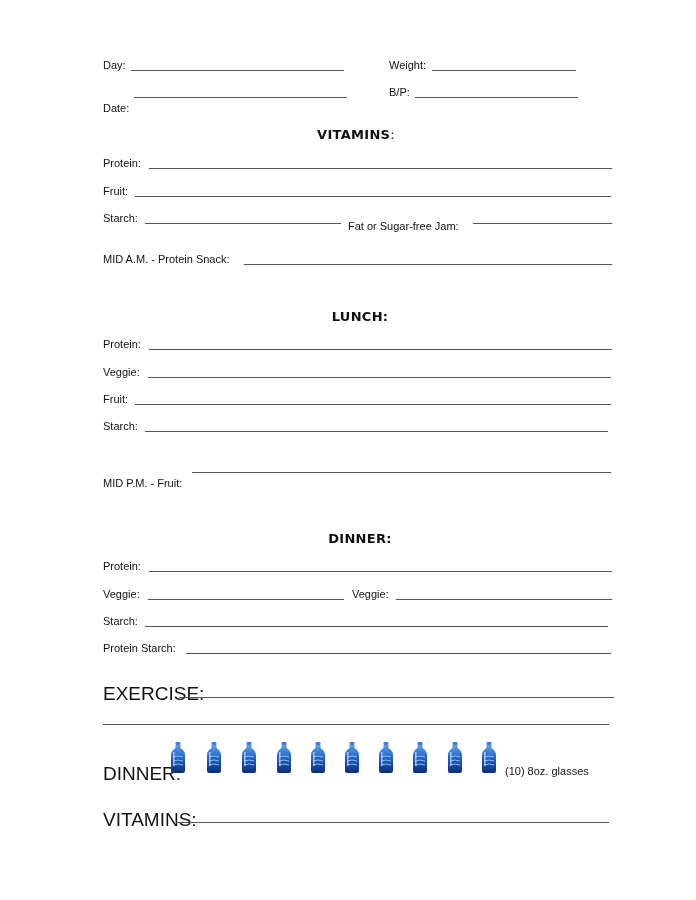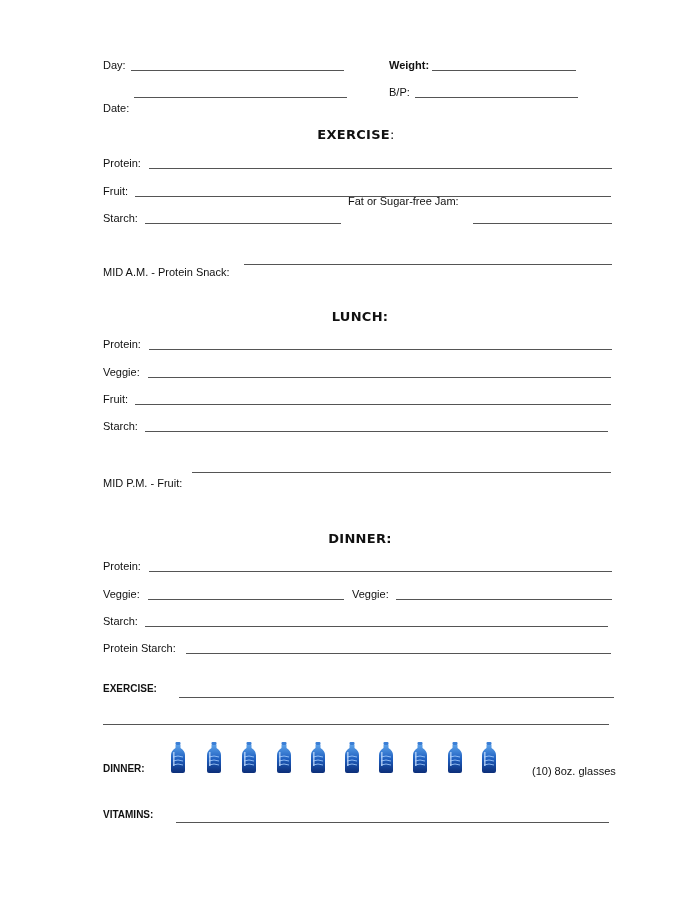--- a/index.html
+++ b/index.html
@@ -4,48 +4,48 @@
 <style>
   html, body { margin:0; padding:0; background:#ffffff; }
   body { width:696px; height:900px; position:relative; overflow:hidden;
          font-family:"Liberation Sans", sans-serif; color:#111; }
   .abs { position:absolute; white-space:nowrap; }
   .lbl { font-size:11px; }
   .bold { font-weight:normal; }
   .line { position:absolute; height:0; border-bottom:1px solid #555; }
   .heading { position:absolute; left:0; width:696px; text-align:center;
              font-family:"DejaVu Sans", sans-serif; font-weight:bold; font-size:13px; letter-spacing:0.3px; }
-  .big { font-size:10px; font-weight:bold; }
+  .big { font-size:19px; font-weight:normal; }
   .bottle { position:absolute; top:742px; width:16px; height:31px; }
 </style>
 </head>
 <body>
 
 <span class="abs lbl" style="left:103px;top:59px;">Day:</span>
 <div class="line" style="left:131px;width:213px;top:70px;"></div>
-<span class="abs lbl" style="left:389px;top:59px;font-weight:bold;">Weight:</span>
+<span class="abs lbl" style="left:389px;top:59px;">Weight:</span>
 <div class="line" style="left:432px;width:144px;top:70px;"></div>
 
 <span class="abs lbl" style="left:103px;top:86px;margin-top:16px;">Date:</span>
 <div class="line" style="left:134px;width:213px;top:97px;"></div>
 <span class="abs lbl" style="left:389px;top:86px;">B/P:</span>
 <div class="line" style="left:415px;width:163px;top:97px;"></div>
 
 <div class="heading" style="top:127px;left:8px;">
-  <span>EXERCISE</span><span style="font-weight:normal">:</span>
+  <span>VITAMINS</span><span style="font-weight:normal">:</span>
 </div>
 <span class="abs lbl bold" style="left:103px;top:157px;">Protein:</span>
 <div class="line" style="left:149px;width:463px;top:168px;"></div>
 <span class="abs lbl bold" style="left:103px;top:185px;">Fruit:</span>
 <div class="line" style="left:135px;width:476px;top:196px;"></div>
 <span class="abs lbl bold" style="left:103px;top:212px;">Starch:</span>
 <div class="line" style="left:145px;width:196px;top:223px;"></div>
-<span class="abs lbl bold" style="left:348px;top:195px;">Fat or Sugar-free Jam:</span>
+<span class="abs lbl bold" style="left:348px;top:220px;">Fat or Sugar-free Jam:</span>
 <div class="line" style="left:473px;width:139px;top:223px;"></div>
-<span class="abs lbl bold" style="left:103px;top:266px;">MID A.M. - Protein Snack:</span>
+<span class="abs lbl bold" style="left:103px;top:253px;">MID A.M. - Protein Snack:</span>
 <div class="line" style="left:244px;width:368px;top:264px;"></div>
 
 <div class="heading" style="top:309px;left:12px;">LUNCH:</div>
 <span class="abs lbl bold" style="left:103px;top:338px;">Protein:</span>
 <div class="line" style="left:149px;width:463px;top:349px;"></div>
 <span class="abs lbl bold" style="left:103px;top:366px;">Veggie:</span>
 <div class="line" style="left:148px;width:463px;top:377px;"></div>
 <span class="abs lbl bold" style="left:103px;top:393px;">Fruit:</span>
 <div class="line" style="left:135px;width:476px;top:404px;"></div>
 <span class="abs lbl bold" style="left:103px;top:420px;">Starch:</span>
@@ -195,16 +195,16 @@
             <stop offset="0.5" stop-color="#1f5fbf"></stop>
             <stop offset="1" stop-color="#0c2e78"></stop>
           </linearGradient>
         </defs>
         <rect x="5.5" y="0" width="5" height="3" rx="1" fill="#3b7fd6"></rect>
         <path d="M5.5 3 L10.5 3 L10.5 6 Q15 9 15 13 L15 29 Q15 31 13 31 L3 31 Q1 31 1 29 L1 13 Q1 9 5.5 6 Z" fill="url(#bg9)"></path>
         <path d="M3 15 Q8 13 13 15 M3 19 Q8 17 13 19 M3 23 Q8 21 13 23" stroke="#a9d0ff" stroke-width="0.8" fill="none"></path>
         <rect x="3" y="10" width="1.6" height="14" fill="#cfe4ff" opacity="0.7"></rect>
       </svg></div>
   </div>
-<span class="abs" style="left:505px;top:765px;font-size:11px;margin-left:27px;">(10) 8oz. glasses</span>
+<span class="abs" style="left:505px;top:765px;font-size:11px;">(10) 8oz. glasses</span>
 
 <span class="abs big" style="left:103px;top:809px;">VITAMINS:</span>
 <div class="line" style="left:176px;width:433px;top:822px;"></div>
 
 </body></html>

